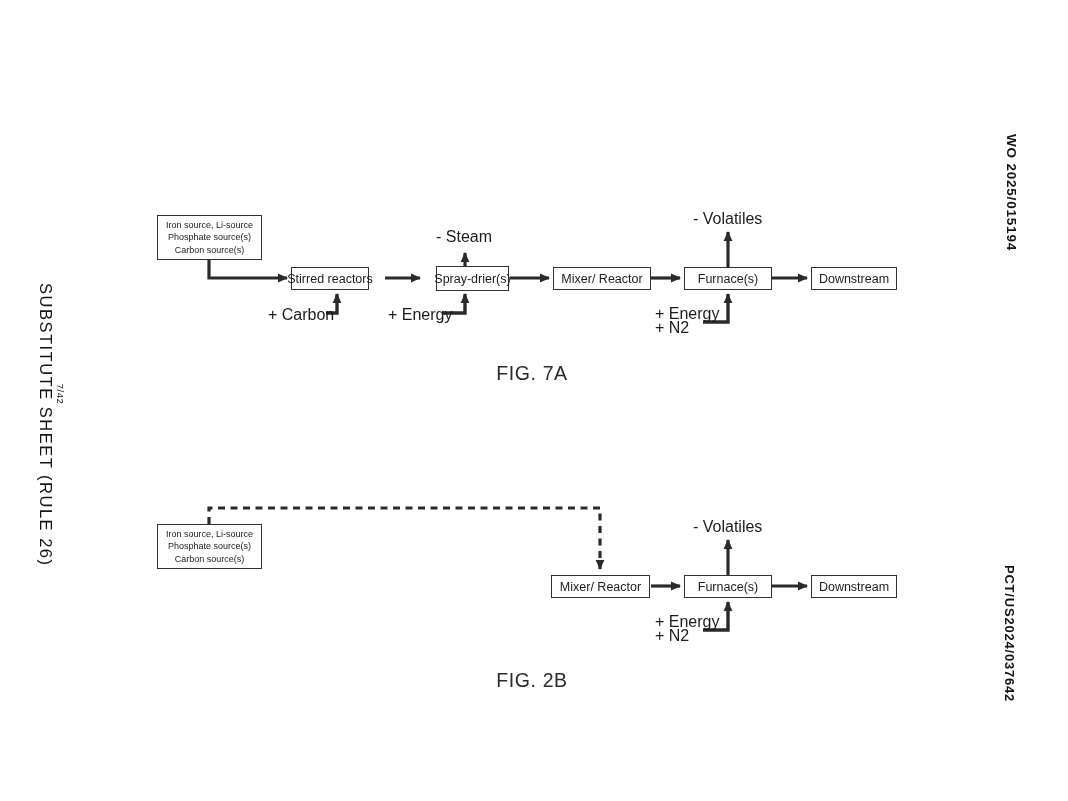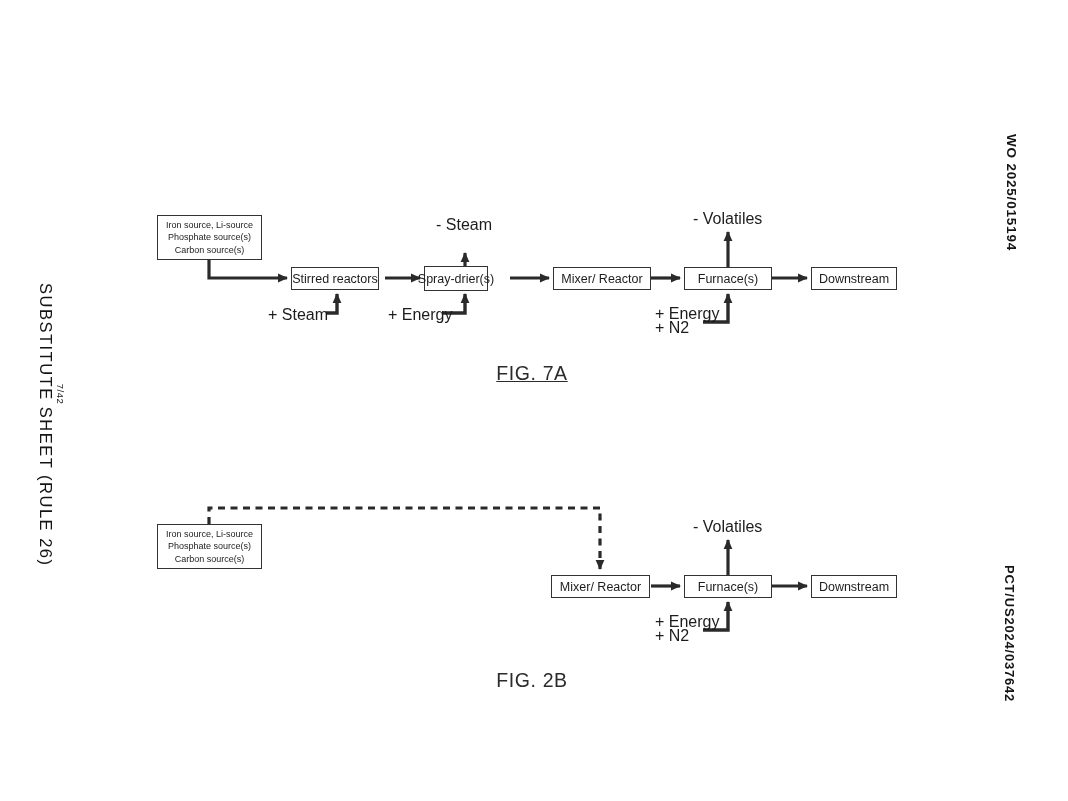--- a/index.html
+++ b/index.html
@@ -69,36 +69,36 @@
     <path d="M728,575 L728,540" fill="none" stroke="#2a2a2a" stroke-width="3.2" marker-end="url(#arr)"></path>
     <path d="M703,630 L728,630 L728,602" fill="none" stroke="#2a2a2a" stroke-width="3.4" marker-end="url(#arr)"></path>
   </svg>
 
   <div class="srcbox" style="left:157px; top:215px; width:105px; height:45px;">
     <span>Iron source, Li-source</span>
     <span>Phosphate source(s)</span>
     <span>Carbon source(s)</span>
   </div>
 
-  <div class="pbox" style="left:291px; top:267px; width:88px; height:23px;">Stirred reactors</div>
-  <div class="pbox" style="left:424px; top:266px; width:64px; height:25px;">Spray-drier(s)</div>
+  <div class="pbox" style="left:291px; top:267px; width:78px; height:23px;">Stirred reactors</div>
+  <div class="pbox" style="left:436px; top:266px; width:73px; height:25px;">Spray-drier(s)</div>
   <div class="pbox" style="left:553px; top:267px; width:98px; height:23px;">Mixer/ Reactor</div>
   <div class="pbox" style="left:684px; top:267px; width:88px; height:23px;">Furnace(s)</div>
   <div class="pbox" style="left:811px; top:267px; width:86px; height:23px;">Downstream</div>
 
-  <div class="flowlabel center" style="left:430px; top:216px; width:68px;">- Steam</div>
-  <div class="flowlabel right" style="left:268px; top:306px; width:52px;">+ Steam</div>
+  <div class="flowlabel center" style="left:430px; top:228px; width:68px;">- Steam</div>
+  <div class="flowlabel right" style="left:268px; top:306px; width:52px;">+ Carbon</div>
   <div class="flowlabel right" style="left:388px; top:306px; width:49px;">+ Energy</div>
   <div class="flowlabel center" style="left:693px; top:210px; width:68px;">- Volatiles</div>
   <div class="flowlabel twoline" style="left:655px; top:307px;">
     <div>+ Energy</div>
     <div>+ N2</div>
   </div>
 
-  <div class="caption" style="left:472px; top:362px; width:120px;text-decoration:underline;">FIG. 7A</div>
+  <div class="caption" style="left:472px; top:362px; width:120px;">FIG. 7A</div>
 
   <div class="srcbox" style="left:157px; top:524px; width:105px; height:45px;">
     <span>Iron source, Li-source</span>
     <span>Phosphate source(s)</span>
     <span>Carbon source(s)</span>
   </div>
 
   <div class="pbox" style="left:551px; top:575px; width:99px; height:23px;">Mixer/ Reactor</div>
   <div class="pbox" style="left:684px; top:575px; width:88px; height:23px;">Furnace(s)</div>
   <div class="pbox" style="left:811px; top:575px; width:86px; height:23px;">Downstream</div>

